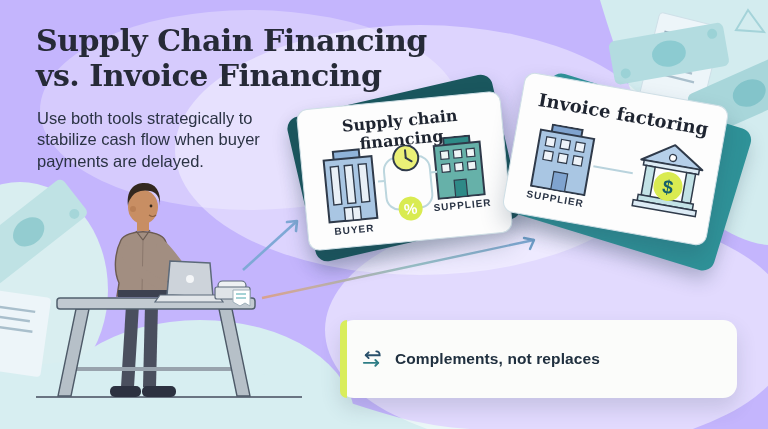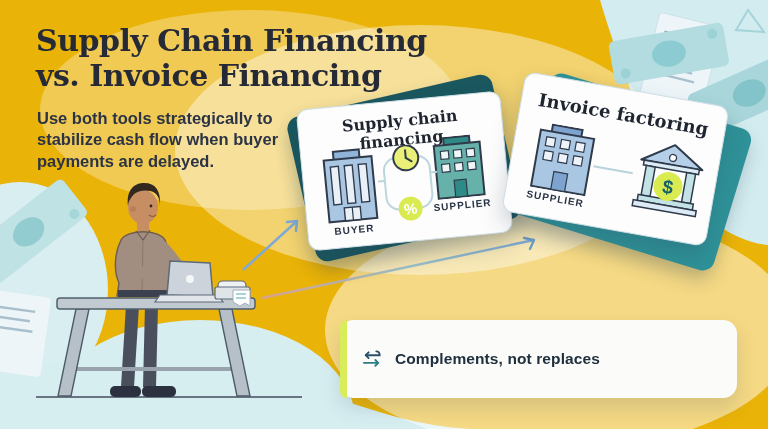--- a/index.html
+++ b/index.html
@@ -1,31 +1,30 @@
 <!DOCTYPE html>
 <html><head>
 <meta charset="utf-8">
 <style>
   html,body{margin:0;padding:0;background:#888;}
   #canvas{
     position:relative;width:768px;height:429px;overflow:hidden;
-    background:#eab308;font-family:"Liberation Sans",sans-serif;
+    background:#c4b5fd;font-family:"Liberation Sans",sans-serif;
   }
   .layer{position:absolute;inset:0;width:768px;height:429px;pointer-events:none;}
 
   
   #title-block{position:absolute;left:36px;top:24px;z-index:2;}
   #page-title{
     margin:0;font-family:"DejaVu Serif",serif;font-weight:bold;
     font-size:30px;line-height:1.16;color:#262a37;letter-spacing:-0.5px;
   }
   #page-subtitle{
     margin:14px 0 0 1px;width:244px;font-size:16.5px;line-height:1.32;
     color:#2b3344;
-    font-weight:bold;
   }
 
   
   .card-back{position:absolute;border-radius:12px;z-index:4;
     box-shadow:0 10px 18px rgba(35,60,80,.25);}
   #card1-back{left:299px;top:94px;width:210px;height:148px;background:#1a575e;
     transform:rotate(-13deg);}
   #card2-back{left:527px;top:98px;width:210px;height:148px;background:#2f9298;
     transform:rotate(17deg);}
   .card{position:absolute;width:203px;height:140px;background:#fdfdfd;

